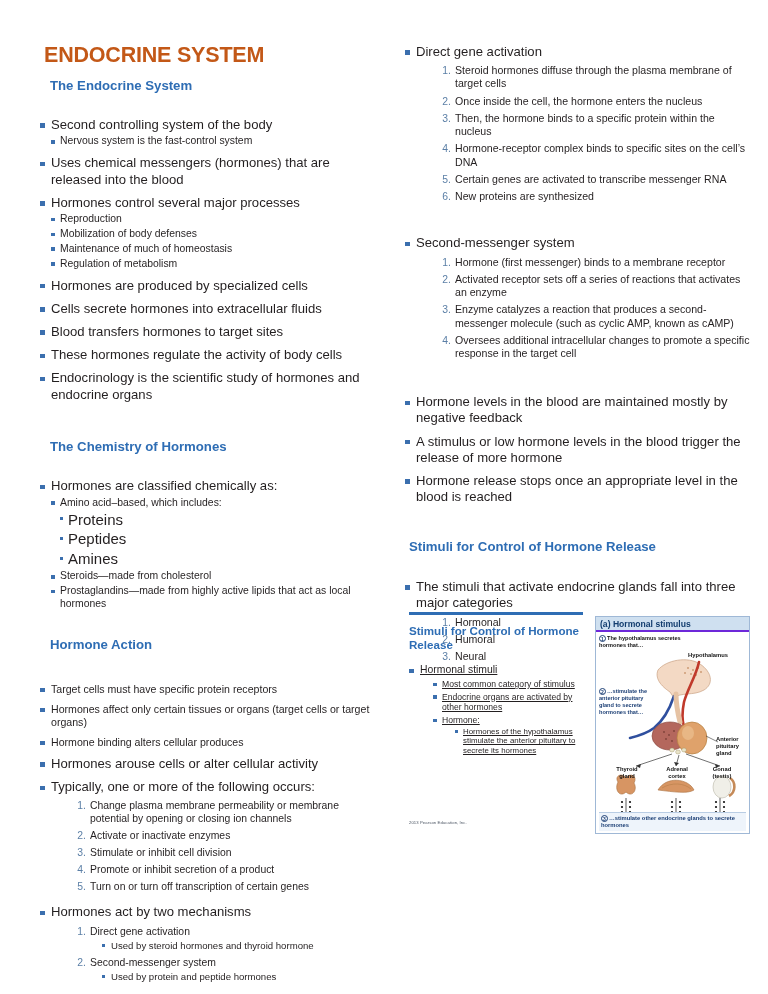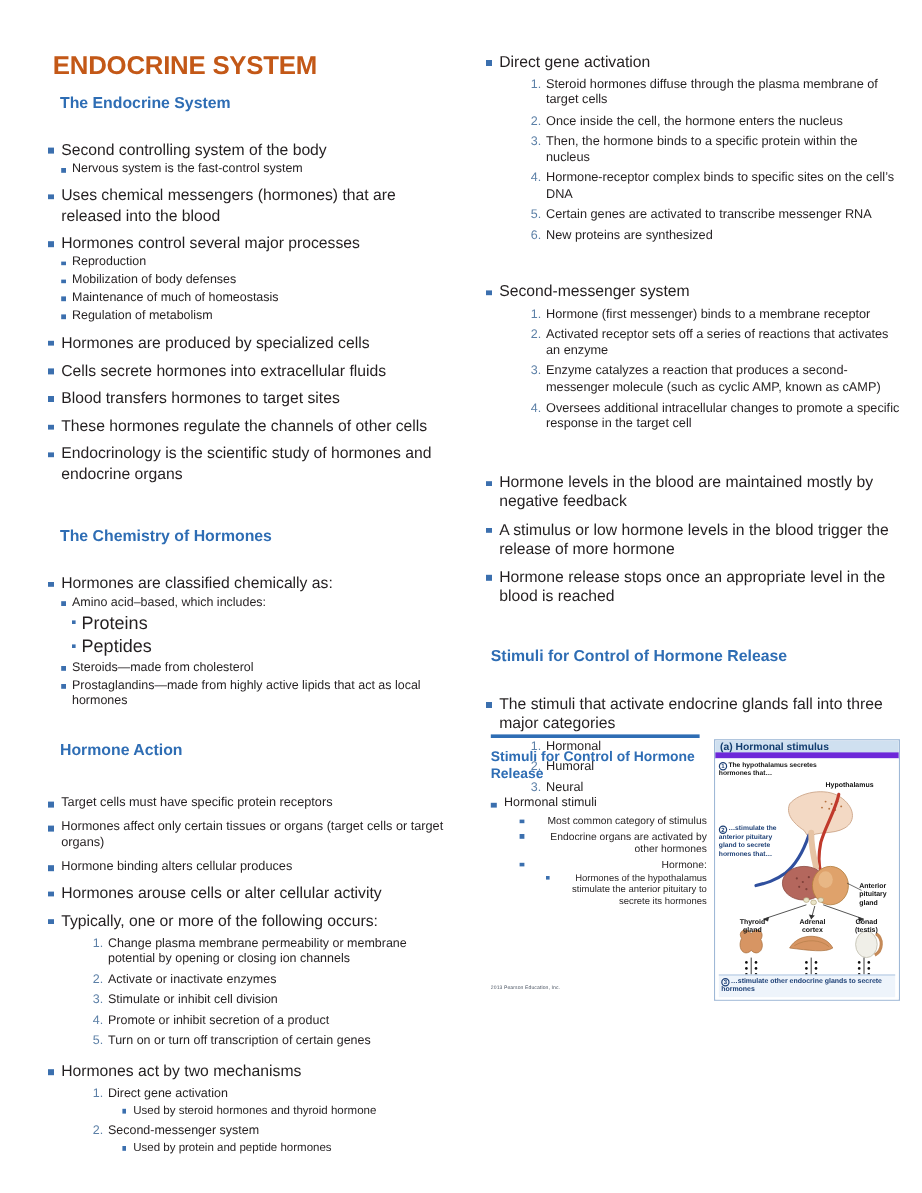--- a/index.html
+++ b/index.html
@@ -124,41 +124,41 @@
   .inset-title {
     position: absolute; left: 4px; top: 12px;
     width: 180px;
     font-size: 11.6px; font-weight: bold; color: #2E6DB4;
     line-height: 1.24;
   }
   .inset-body {
     position: absolute; left: 4px; top: 52px;
     width: 180px;
   }
-  .inset-body .lvl1 { font-size: 10.4px; }
-  .inset-body .lvl2 { font-size: 8.6px; margin-left: 13px; text-align: right; }
+  .inset-body .lvl1 { font-size: 10.4px; text-decoration: underline; }
+  .inset-body .lvl2 { font-size: 8.6px; margin-left: 13px; }
   .inset-body .lvl3 { font-size: 7.9px; margin-left: 13px; }
   .copyright {
     position: absolute; left: 4px; top: 208px;
     font-size: 4.2px; color: #4b5563; letter-spacing: 0.1px;
   }
 
   
   .figure {
     position: absolute;
     left: 190px; top: 4px;
     width: 155px; height: 218px;
     border: 1px solid #9fb8d6;
     background: #ffffff;
     overflow: hidden;
   }
   .fig-banner {
     height: 15px;
     background: #cfe0f0;
-    border-bottom: 5px solid #6d28d9;
+    border-bottom: 2px solid #6d28d9;
     display: flex; align-items: center;
     padding-left: 4px;
   }
   .fig-banner span {
     font-size: 8.6px; font-weight: bold; color: #123c6e;
   }
   .fig-canvas { position: relative; width: 100%; height: 202px; background:#fff; }
 
   .fig-txt { position: absolute; font-size: 5.6px; font-weight: bold; color: #111; line-height: 1.25; }
   .fig-txt.blue { color: #1c3f75; }
@@ -205,39 +205,40 @@
         <ul class="bl lvl2">
           <li class="b">Reproduction</li>
           <li class="b">Mobilization of body defenses</li>
           <li class="b">Maintenance of much of homeostasis</li>
           <li class="b">Regulation of metabolism</li>
         </ul>
       </li>
       <li class="b">Hormones are produced by specialized cells</li>
       <li class="b">Cells secrete hormones into extracellular fluids</li>
       <li class="b">Blood transfers hormones to target sites</li>
-      <li class="b">These hormones regulate the channels of other cells</li>
+      <li class="b">These hormones regulate the activity of body cells</li>
       <li class="b">Endocrinology is the scientific study of hormones and endocrine organs</li>
     </ul>
 
     <div class="sp-lg"></div>
 
     <div class="section-head">The Chemistry of Hormones</div>
 
     <div class="sp-md"></div>
 
     <ul class="bl lvl1">
       <li class="b">
         <span>Hormones are classified chemically as:</span>
         <ul class="bl lvl2">
           <li class="b">
             <span>Amino acid–based, which includes:</span>
             <ul class="bl lvl3">
               <li class="b">Proteins</li>
               <li class="b">Peptides</li>
+              <li class="b">Amines</li>
             </ul>
           </li>
           <li class="b">Steroids—made from cholesterol</li>
           <li class="b">Prostaglandins—made from highly active lipids that act as local hormones</li>
         </ul>
       </li>
     </ul>
 
     <div class="sp-md"></div>
 

